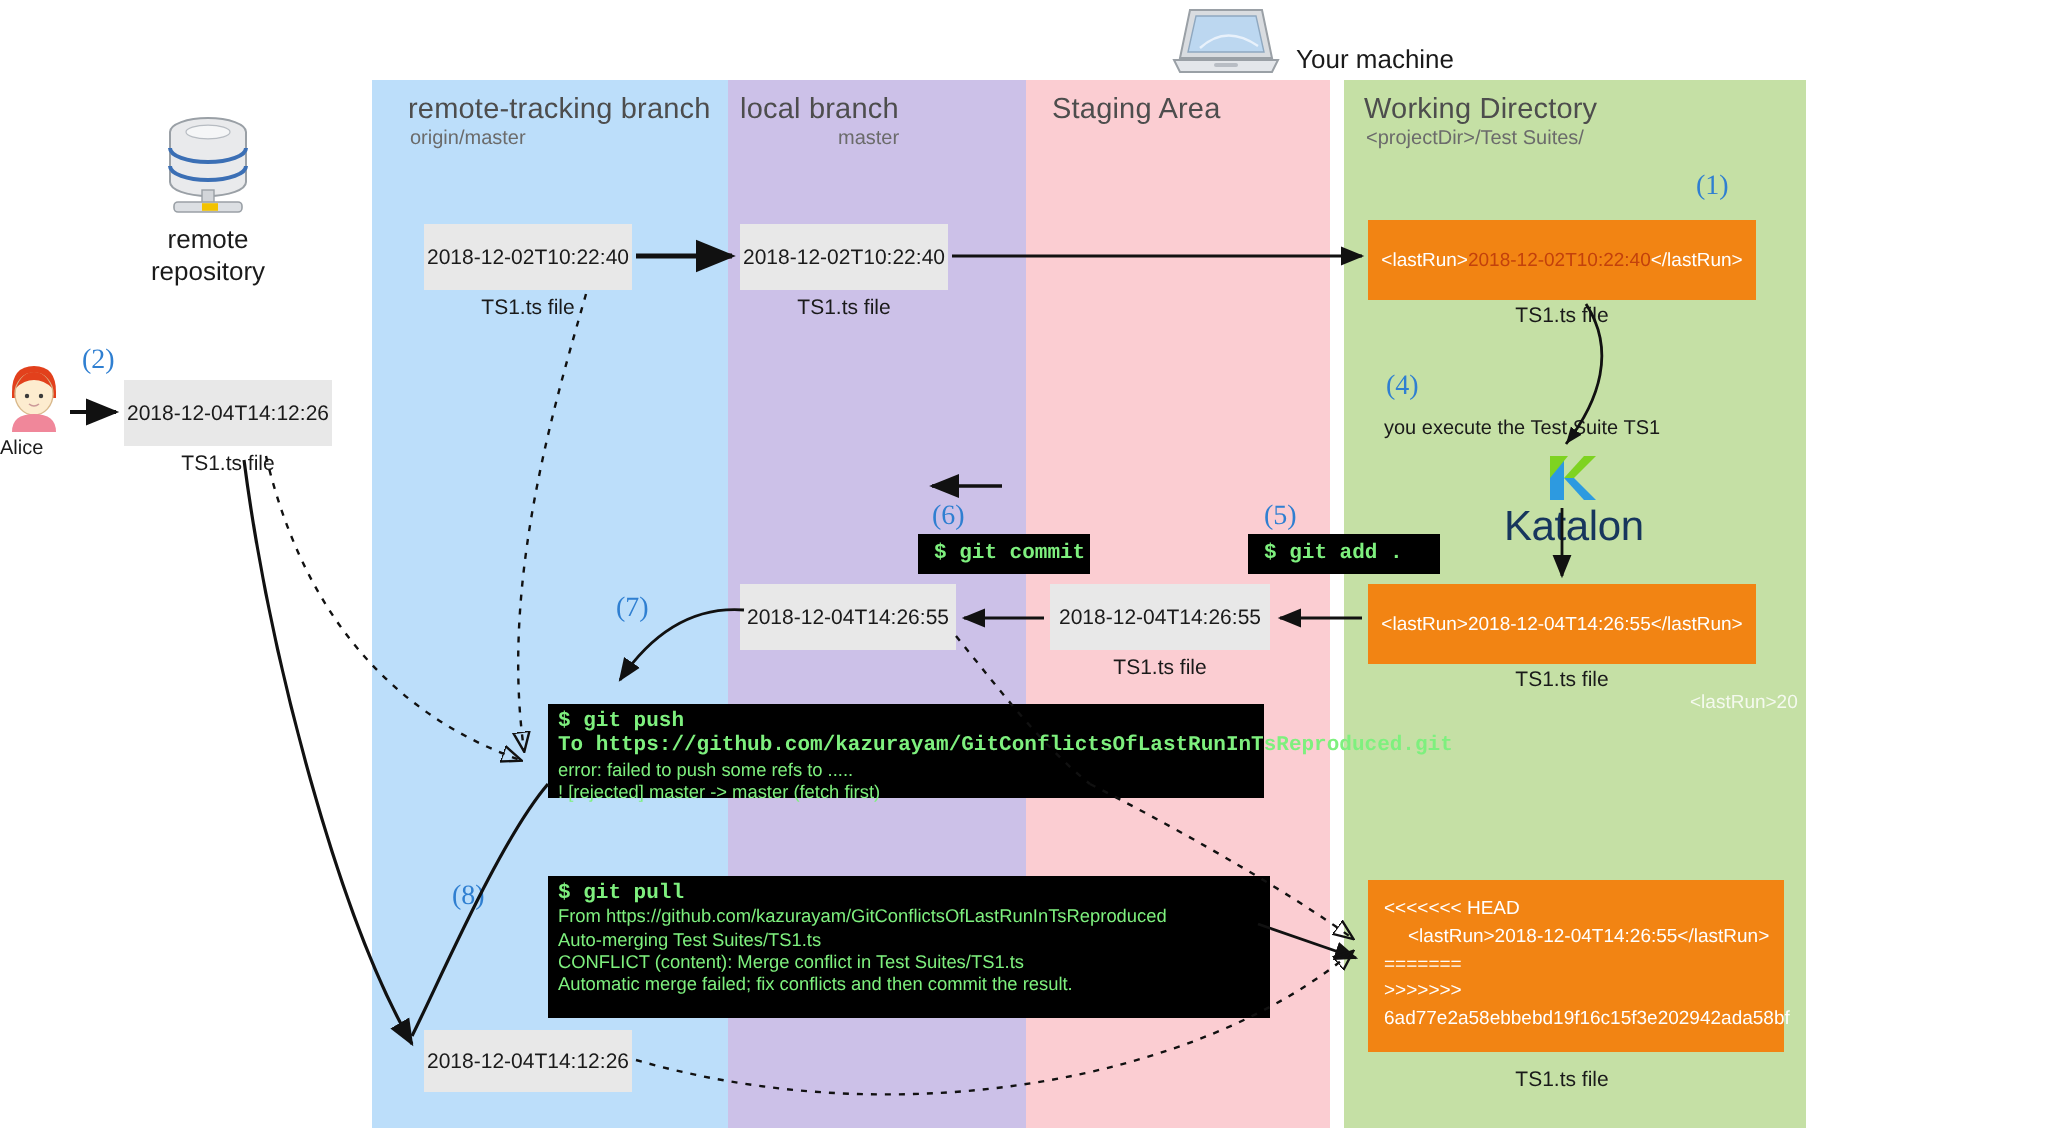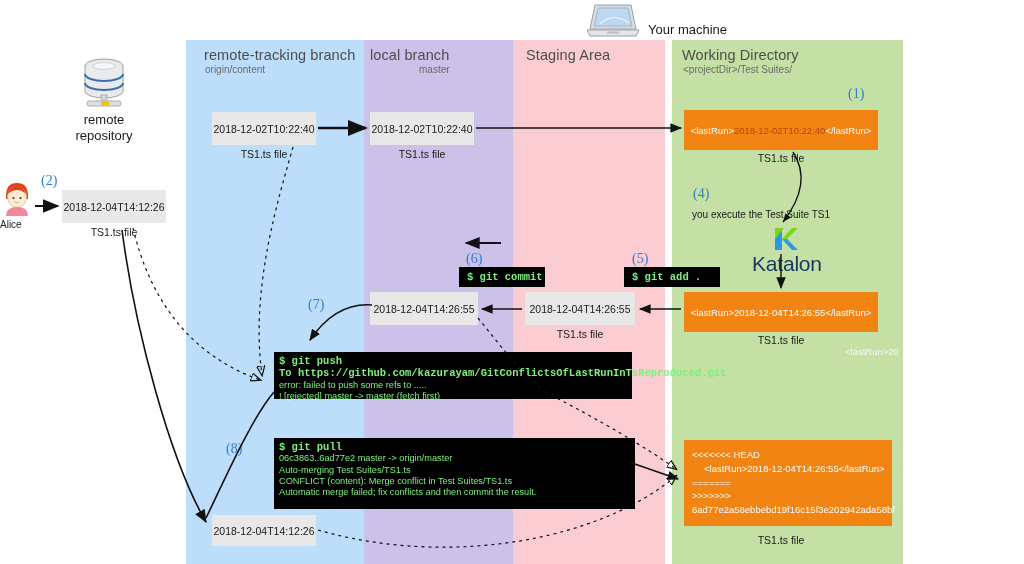--- a/index.html
+++ b/index.html
@@ -53,21 +53,21 @@
 <body>
 
 <div class="stage">
 
   <div class="lane lane-remote"></div>
   <div class="lane lane-local"></div>
   <div class="lane lane-staging"></div>
   <div class="lane lane-working"></div>
 
   <div class="lane-title" style="left:204px;top:47px;">remote-tracking branch</div>
-  <div class="lane-sub" style="left:205px;top:64px;">origin/content</div>
+  <div class="lane-sub" style="left:205px;top:64px;">origin/master</div>
 
   <div class="lane-title" style="left:370px;top:47px;">local branch</div>
   <div class="lane-sub" style="left:371px;top:64px;padding-left:48px;">master</div>
 
   <div class="lane-title" style="left:526px;top:47px;">Staging Area</div>
 
   <div class="lane-title" style="left:682px;top:47px;">Working Directory</div>
   <div class="lane-sub" style="left:683px;top:64px;">&lt;projectDir&gt;/Test Suites/</div>
 
   <svg class="abs" style="left:585px;top:2px;" width="56" height="38" viewBox="0 0 56 38">
@@ -174,21 +174,21 @@
 
   <div class="term" style="left:274px;top:352px;width:353px;height:44px;padding:3px 0 0 5px;">
     <div class="mono">$ git push</div>
     <div class="mono">To https://github.com/kazurayam/GitConflictsOfLastRunInTsReproduced.git</div>
     <div class="small">error: failed to push some refs to .....</div>
     <div class="small"> ! [rejected]        master -&gt; master (fetch first)</div>
   </div>
 
   <div class="term" style="left:274px;top:438px;width:353px;height:68px;padding:3px 3px 0 5px;">
     <div class="mono">$ git pull</div>
-    <div class="small">   06c3863..6ad77e2  master     -&gt; origin/master</div>
+    <div class="small">From https://github.com/kazurayam/GitConflictsOfLastRunInTsReproduced</div>
     <div class="small">Auto-merging Test Suites/TS1.ts</div>
     <div class="small">CONFLICT (content): Merge conflict in Test Suites/TS1.ts</div>
     <div class="small">Automatic merge failed; fix conflicts and then commit the result.</div>
   </div>
 
   <svg class="ov">
     <defs>
       <marker id="ah" markerWidth="9" markerHeight="9" refX="7.6" refY="4" orient="auto" markerUnits="strokeWidth">
         <path d="M0,0.6 L8.4,4 L0,7.4 z" fill="#111111"></path>
       </marker>

